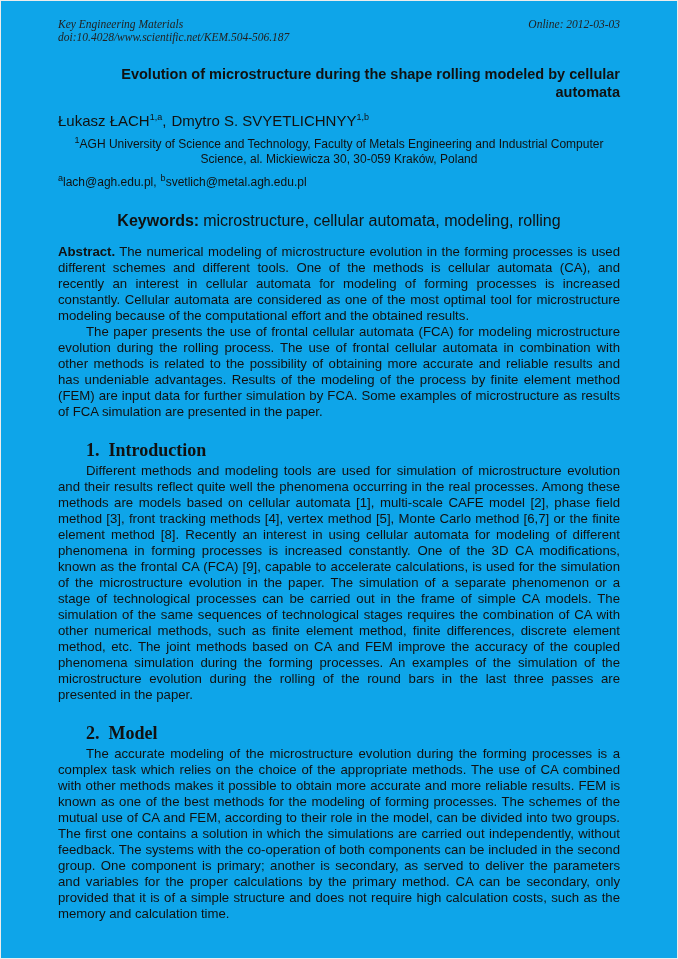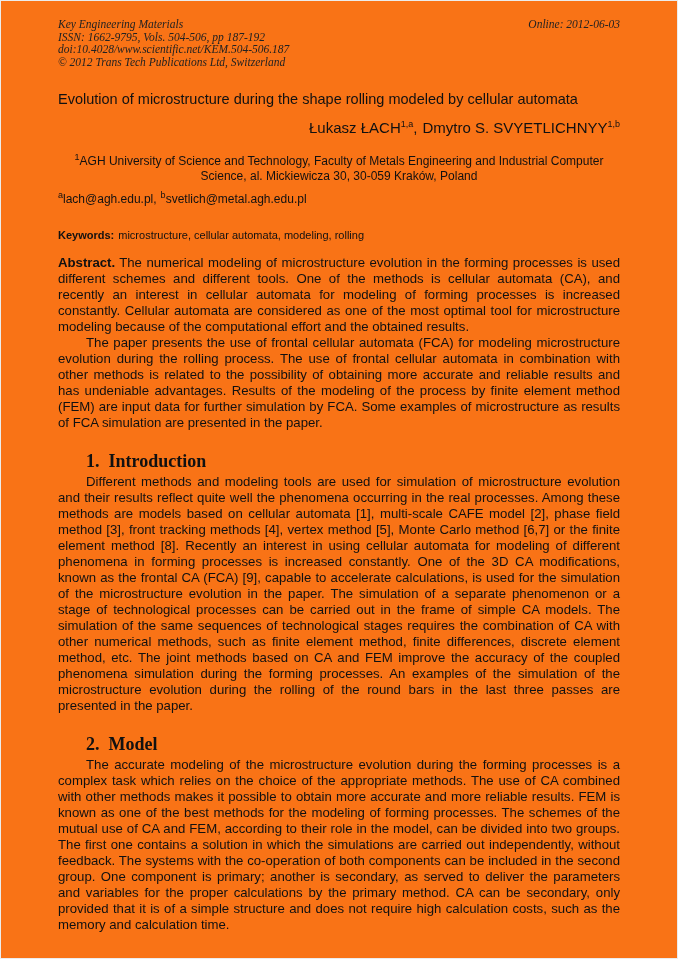--- a/index.html
+++ b/index.html
@@ -1,21 +1,21 @@
 <!DOCTYPE html>
 <html><head>
 <meta charset="utf-8">
 <style>
   html, body { margin: 0; padding: 0; background: #ffffff; }
   .page {
     position: relative;
     width: 678px;
     height: 959px;
     box-sizing: border-box;
-    background: #f97316;
+    background: #0ea5e9;
     border: 1px solid #ececec;
     padding: 17px 57px 0 57px;
     overflow: hidden;
     color: #1a1a1a;
   }
   
   .meta {
     position: relative;
     font-family: "Liberation Serif", "DejaVu Serif", serif;
     font-style: italic;
@@ -24,62 +24,63 @@
     color: #222;
   }
   .meta-online {
     position: absolute;
     top: 0; right: 0;
     white-space: nowrap;
   }
   
   .title {
     margin-top: 23px;
-    text-align: left;
+    text-align: right;
     font-family: "Liberation Sans", "DejaVu Sans", sans-serif;
-    font-weight: normal;
+    font-weight: bold;
     font-size: 14.5px;
     line-height: 17.5px;
     color: #111;
   }
   .authors {
     margin-top: 7px;
-    text-align: right;
+    text-align: left;
     font-family: "Liberation Sans", "DejaVu Sans", sans-serif;
     font-size: 15px;
     line-height: 19px;
     color: #111;
   }
   .authors sup, .affiliation sup, .emails sup {
     font-size: 9px;
     line-height: 0;
     vertical-align: super;
   }
   .authors .sep { margin-right: 5px; }
   .affiliation {
-    margin-top: 17px;
+    margin-top: 7px;
     text-align: center;
     font-family: "Liberation Sans", "DejaVu Sans", sans-serif;
     font-size: 12px;
     line-height: 15px;
     color: #111;
   }
   .emails {
     margin-top: 8px;
     font-family: "Liberation Sans", "DejaVu Sans", sans-serif;
     font-size: 12px;
     color: #111;
   }
   .emails .email-b-sup { margin-left: 4px; }
   
   .keywords {
     margin-top: 23px;
     font-family: "Liberation Sans", "DejaVu Sans", sans-serif;
-    font-size: 11px;
+    font-size: 16px;
     color: #111;
+    text-align: center;
   }
   .keywords .kw-label { font-weight: bold; margin-right: 4px; }
   
   .serif-body {
     font-family: Liberation Sans, sans-serif;
     font-size: 13.2px;
     line-height: 16px;
     text-align: justify;
     color: #111;
   }
@@ -99,24 +100,22 @@
   .section-body { margin: 0; text-indent: 28px; }
   p { margin: 0; }
 </style>
 </head>
 <body>
 
 <div class="page">
 
   <div class="meta">
     <div>Key Engineering Materials</div>
-    <div>ISSN: 1662-9795, Vols. 504-506, pp 187-192</div>
     <div>doi:10.4028/www.scientific.net/KEM.504-506.187</div>
-    <div>© 2012 Trans Tech Publications Ltd, Switzerland</div>
-    <span class="meta-online">Online: 2012-06-03</span>
+    <span class="meta-online">Online: 2012-03-03</span>
   </div>
 
   <h1 class="title">Evolution of microstructure during the shape rolling modeled by cellular automata</h1>
 
   <div class="authors">
     <span>Łukasz ŁACH</span><sup>1,a</sup><span class="sep">,</span><span>Dmytro S. SVYETLICHNYY</span><sup>1,b</sup>
   </div>
 
   <div class="affiliation">
     <sup>1</sup><span>AGH University of Science and Technology, Faculty of Metals Engineering and Industrial Computer Science, al. Mickiewicza 30, 30-059 Kraków, Poland</span>

